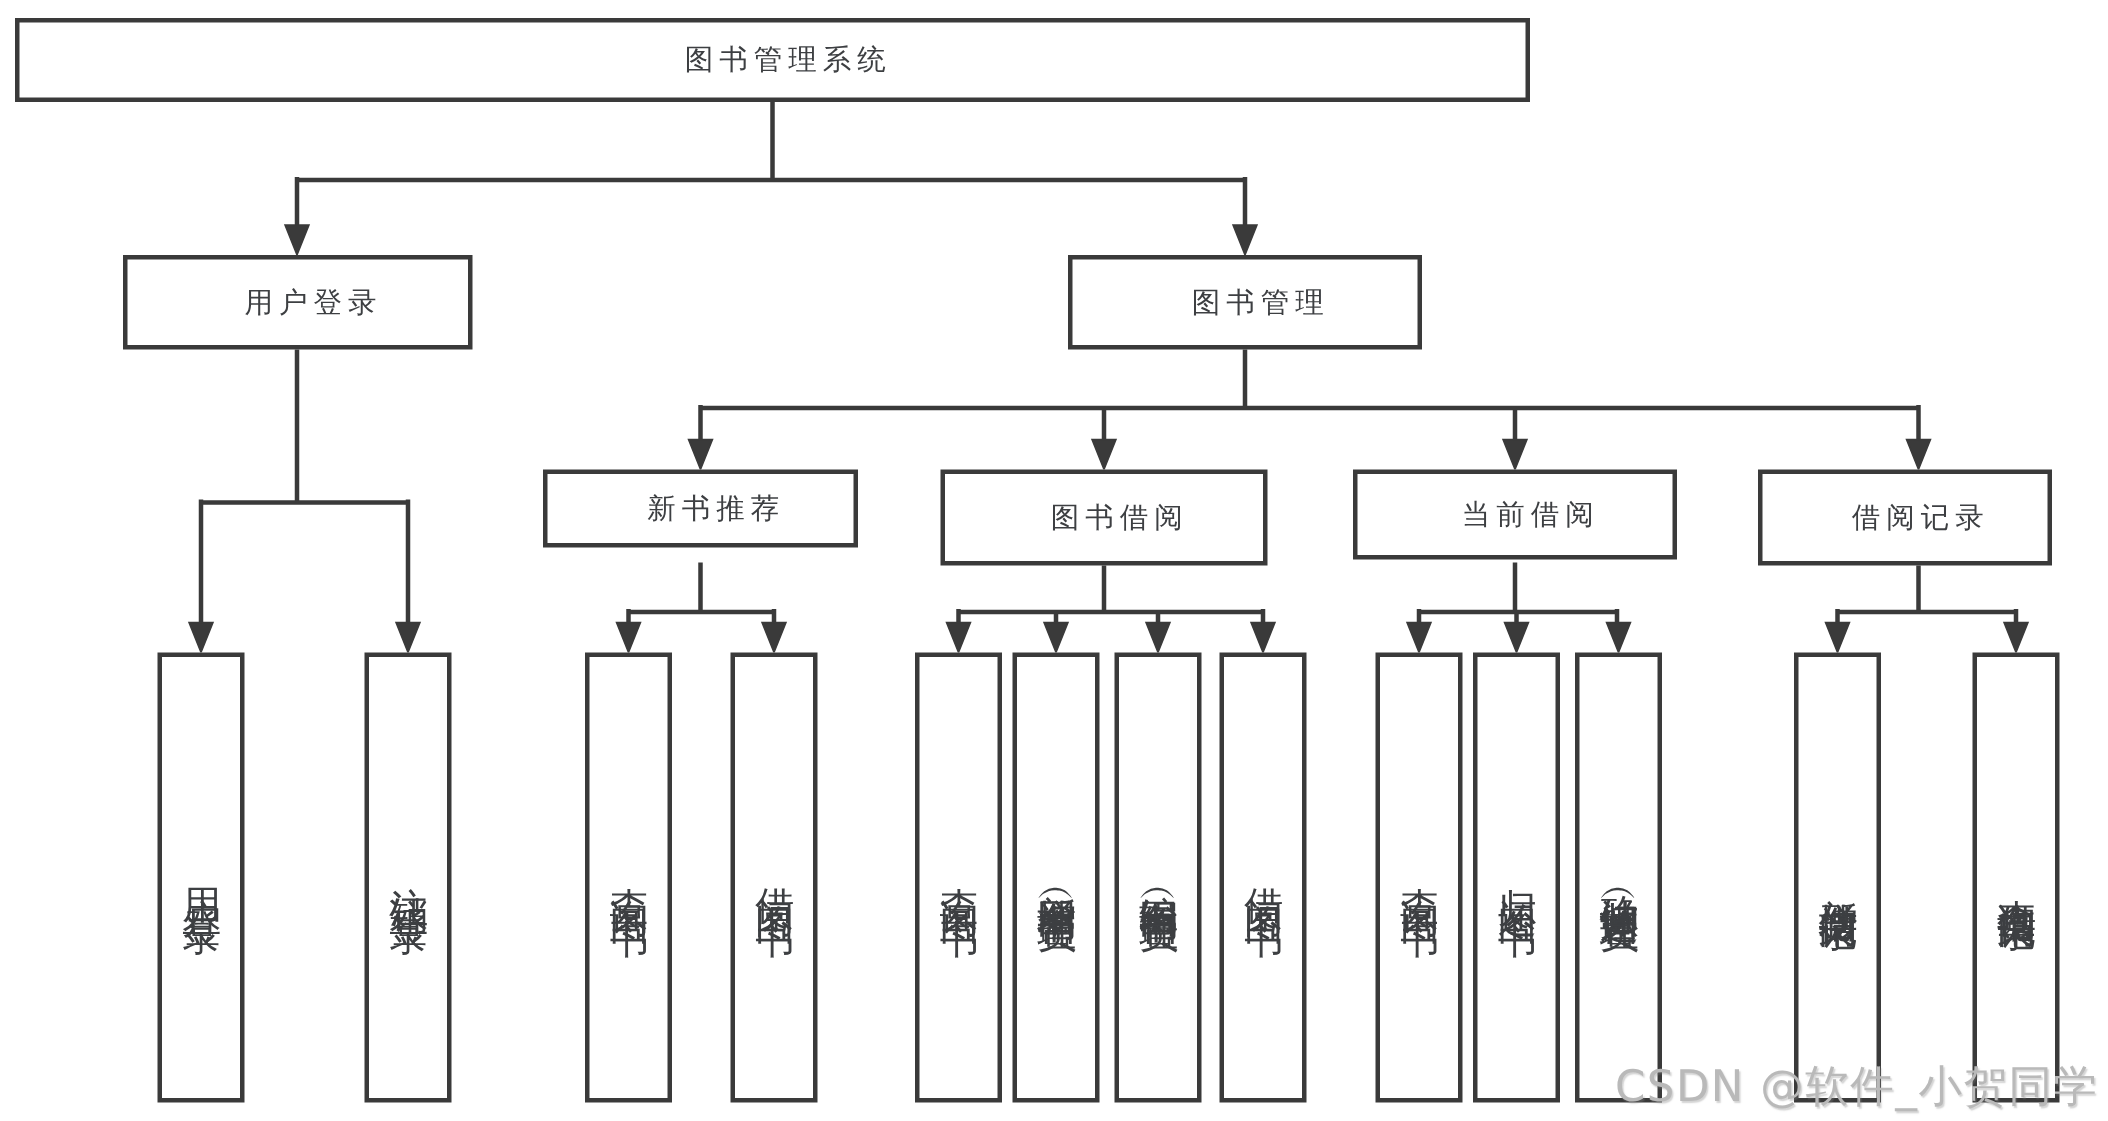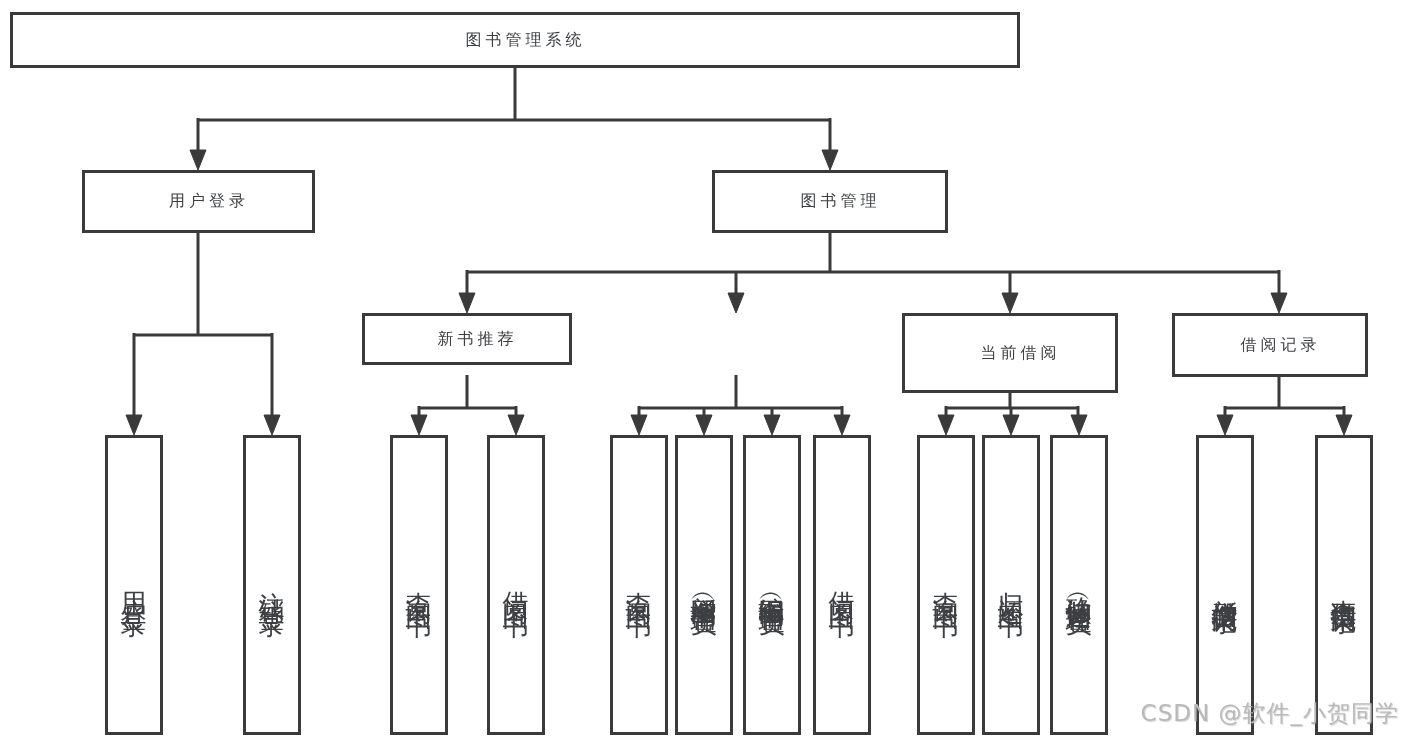--- a/index.html
+++ b/index.html
@@ -18,40 +18,40 @@
   }
   .connector{position:absolute;left:0;top:0;width:1405px;height:747px;}
   .connector path{stroke:var(--line);stroke-width:3;fill:none;}
   .connector polygon{fill:var(--line);stroke:var(--line);stroke-width:1;}
   .hbox{
     position:absolute;
     box-sizing:border-box;
     border:3px solid var(--line);
     background:var(--bg);
     display:flex;align-items:center;justify-content:center;
-    font-size:16px;letter-spacing:4px;color:var(--text);
+    font-size:19px;letter-spacing:4px;color:var(--text);
     white-space:nowrap;
     padding-left:21px;
   }
   .vbox{
     position:absolute;
     box-sizing:border-box;
     width:58px;height:300px;top:435px;
     border:3px solid var(--line);
     background:var(--bg);
     display:flex;align-items:center;justify-content:center;
     writing-mode:vertical-rl;
     font-size:26px;letter-spacing:7px;color:var(--text);
     line-height:1;
   }
   .vbox.tight{letter-spacing:2px;}
   .watermark{
     position:absolute;
-    right:6px;bottom:18px;
-    font-size:23px;color:var(--wm);
+    right:6px;bottom:2px;
+    font-size:29px;color:var(--wm);
     letter-spacing:1px;
     text-shadow:1px 1px 1px rgba(130,130,130,0.35);
     z-index:5;
     white-space:nowrap;
   }
 </style>
 </head>
 <body>
 
 <div class="canvas">
@@ -86,21 +86,22 @@
     <polygon points="1217,415 1233,415 1225,435"></polygon>
     <polygon points="1336,415 1352,415 1344,435"></polygon>
   </svg>
 
   <div class="hbox" style="left:10px;top:12px;width:1010px;height:56px;">图书管理系统</div>
 
   <div class="hbox" style="left:82px;top:170px;width:233px;height:63px;">用户登录</div>
   <div class="hbox" style="left:712px;top:170px;width:236px;height:63px;">图书管理</div>
 
   <div class="hbox" style="left:362px;top:313px;width:210px;height:52px;">新书推荐</div>
-  <div class="hbox" style="left:902px;top:313px;width:216px;height:80px;">当前借阅</div>
+  <div class="hbox" style="left:627px;top:313px;width:218px;height:64px;">图书借阅</div>
+  <div class="hbox" style="left:902px;top:313px;width:216px;height:60px;">当前借阅</div>
   <div class="hbox" style="left:1172px;top:313px;width:196px;height:64px;">借阅记录</div>
 
   <div class="vbox" style="left:105px;">用户登录</div>
   <div class="vbox" style="left:243px;">注销登录</div>
 
   <div class="vbox" style="left:390px;">查询图书</div>
   <div class="vbox" style="left:487px;">借阅图书</div>
 
   <div class="vbox" style="left:610px;">查询图书</div>
   <div class="vbox tight" style="left:675px;">新增图书（管理员）</div>

